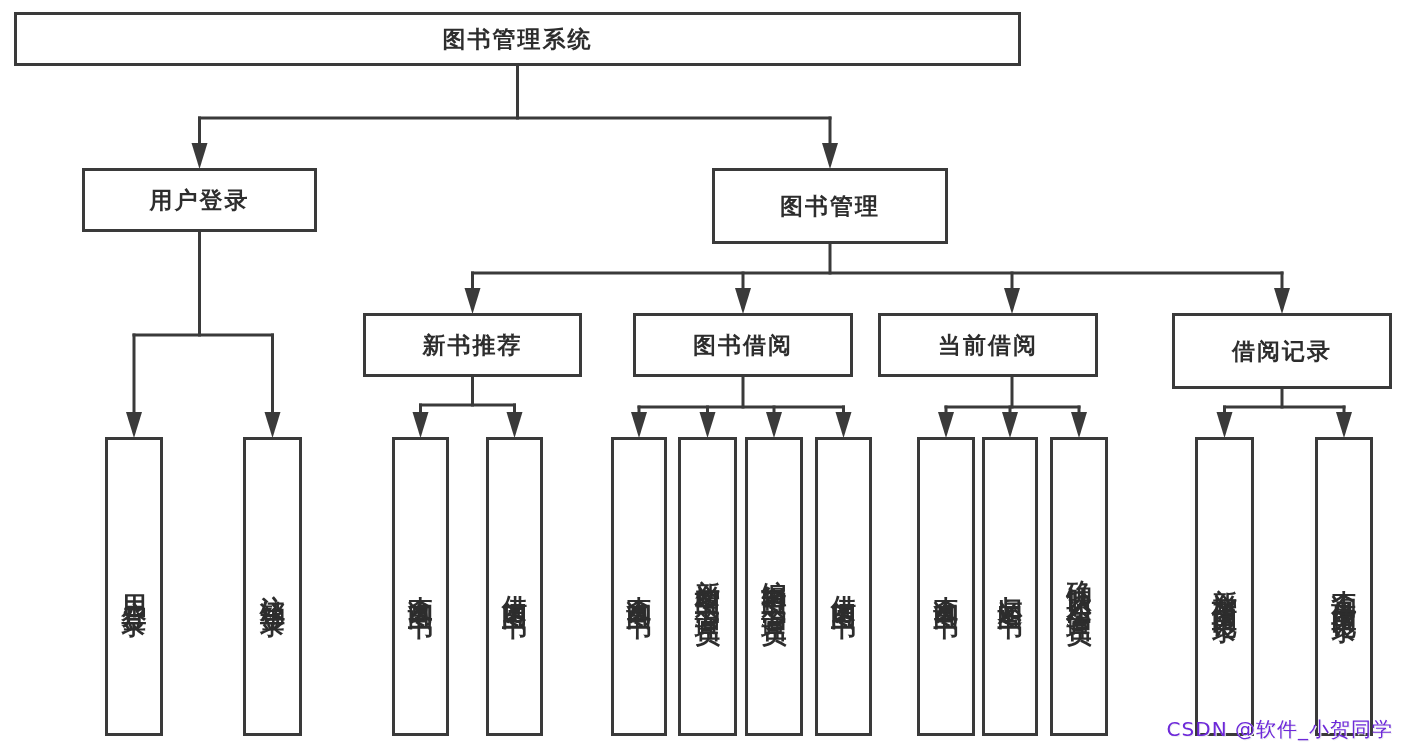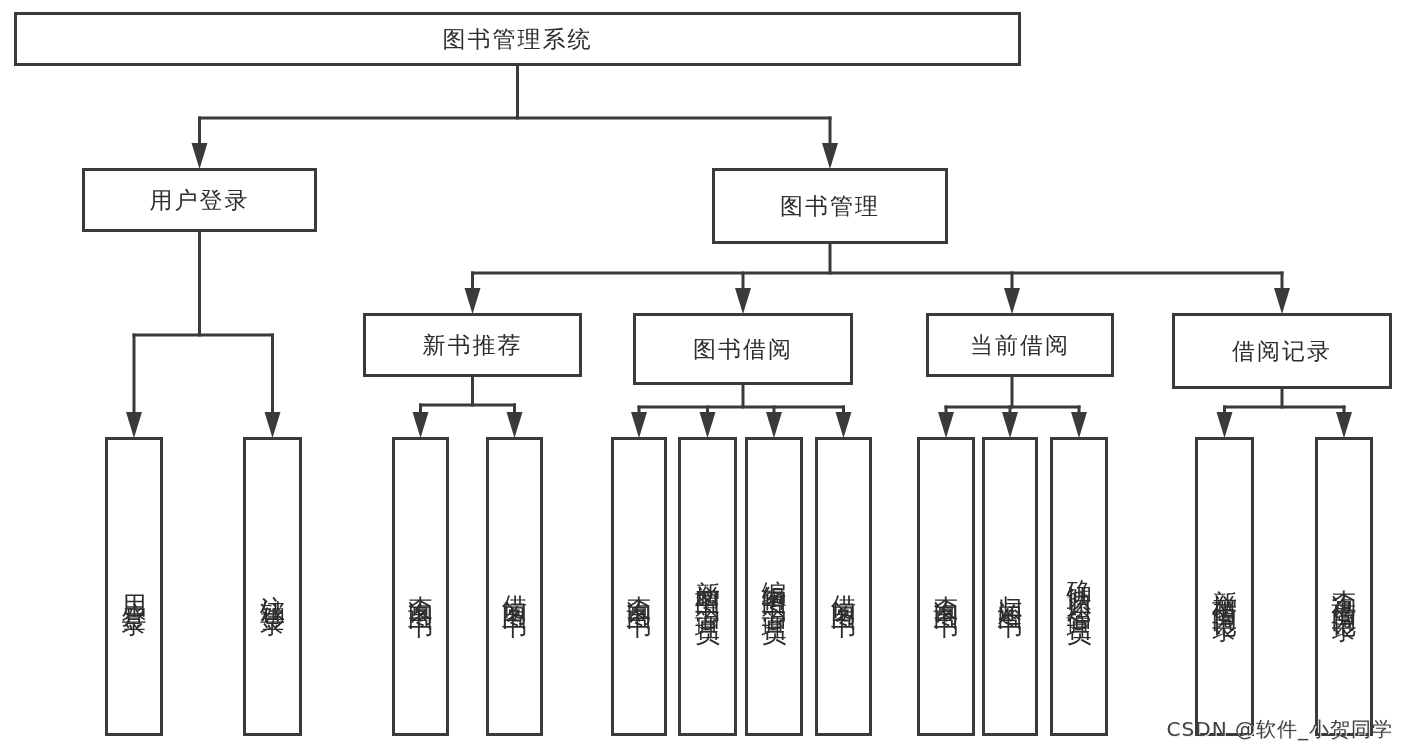--- a/index.html
+++ b/index.html
@@ -25,39 +25,40 @@
   .node {
     position: absolute;
     box-sizing: border-box;
     border: 3px solid #3a3a3a;
     background: #ffffff;
     display: flex;
     align-items: center;
     justify-content: center;
     color: #2d2d2d;
     text-align: center;
+    font-weight: bold;
   }
   .node.h-text {
     font-size: 23px;
     letter-spacing: 2px;
     white-space: nowrap;
   }
   .node.v-text {
     writing-mode: vertical-rl;
     text-orientation: mixed;
     font-size: 25px;
     letter-spacing: 6px;
     line-height: 1;
   }
   #watermark {
     position: absolute;
     right: 12px;
     bottom: 4px;
     font-size: 20px;
-    color: #404040;
+    color: #6d28d9;
     text-shadow: 1px 1px 0 #eceef0;
     letter-spacing: 1px;
     white-space: nowrap;
   }
 </style>
 </head>
 <body>
 
 <div id="canvas">
   <svg id="connector-svg" viewBox="0 0 1405 747" xmlns="http://www.w3.org/2000/svg">
@@ -112,22 +113,22 @@
       <line x1="1224.5" y1="407" x2="1224.5" y2="424" stroke="#3a3a3a" stroke-width="3" stroke-linecap="square"></line>
       <polygon points="1216.5,412 1232.5,412 1224.5,438" fill="#3a3a3a"></polygon>
       <line x1="1344" y1="407" x2="1344" y2="424" stroke="#3a3a3a" stroke-width="3" stroke-linecap="square"></line>
       <polygon points="1336,412 1352,412 1344,438" fill="#3a3a3a"></polygon>
     </svg>
   <div id="nodes-layer">
       <div class="node h-text" style="left: 14px; top: 12px; width: 1007px; height: 54px; border-color: rgb(58, 58, 58); color: rgb(45, 45, 45);">图书管理系统</div>
       <div class="node h-text" style="left: 82px; top: 168px; width: 235px; height: 64px; border-color: rgb(58, 58, 58); color: rgb(45, 45, 45);">用户登录</div>
       <div class="node h-text" style="left: 712px; top: 168px; width: 236px; height: 76px; border-color: rgb(58, 58, 58); color: rgb(45, 45, 45);">图书管理</div>
       <div class="node h-text" style="left: 363px; top: 313px; width: 219px; height: 64px; border-color: rgb(58, 58, 58); color: rgb(45, 45, 45); text-align: center;">新书推荐</div>
-      <div class="node h-text" style="left: 633px; top: 313px; width: 220px; height: 72px; border-color: rgb(58, 58, 58); color: rgb(45, 45, 45);">图书借阅</div>
-      <div class="node h-text" style="left: 926px; top: 313px; width: 188px; height: 64px; border-color: rgb(58, 58, 58); color: rgb(45, 45, 45);">当前借阅</div>
+      <div class="node h-text" style="left: 633px; top: 313px; width: 220px; height: 64px; border-color: rgb(58, 58, 58); color: rgb(45, 45, 45);">图书借阅</div>
+      <div class="node h-text" style="left: 878px; top: 313px; width: 220px; height: 64px; border-color: rgb(58, 58, 58); color: rgb(45, 45, 45);">当前借阅</div>
       <div class="node h-text" style="left: 1172px; top: 313px; width: 220px; height: 76px; border-color: rgb(58, 58, 58); color: rgb(45, 45, 45);">借阅记录</div>
       <div class="node v-text" style="left: 105px; top: 437px; width: 58px; height: 299px; border-color: rgb(58, 58, 58); color: rgb(45, 45, 45);">用户登录</div>
       <div class="node v-text" style="left: 243px; top: 437px; width: 59px; height: 299px; border-color: rgb(58, 58, 58); color: rgb(45, 45, 45);">注销登录</div>
       <div class="node v-text" style="left: 392px; top: 437px; width: 57px; height: 299px; border-color: rgb(58, 58, 58); color: rgb(45, 45, 45);">查询图书</div>
       <div class="node v-text" style="left: 486px; top: 437px; width: 57px; height: 299px; border-color: rgb(58, 58, 58); color: rgb(45, 45, 45);">借阅图书</div>
       <div class="node v-text" style="left: 611px; top: 437px; width: 56px; height: 299px; border-color: rgb(58, 58, 58); color: rgb(45, 45, 45);">查询图书</div>
       <div class="node v-text" style="left: 678px; top: 437px; width: 59px; height: 299px; border-color: rgb(58, 58, 58); color: rgb(45, 45, 45);">新增图书（管理员）</div>
       <div class="node v-text" style="left: 745px; top: 437px; width: 58px; height: 299px; border-color: rgb(58, 58, 58); color: rgb(45, 45, 45);">编辑图书（管理员）</div>
       <div class="node v-text" style="left: 815px; top: 437px; width: 57px; height: 299px; border-color: rgb(58, 58, 58); color: rgb(45, 45, 45);">借阅图书</div>
       <div class="node v-text" style="left: 917px; top: 437px; width: 58px; height: 299px; border-color: rgb(58, 58, 58); color: rgb(45, 45, 45);">查询图书</div>

